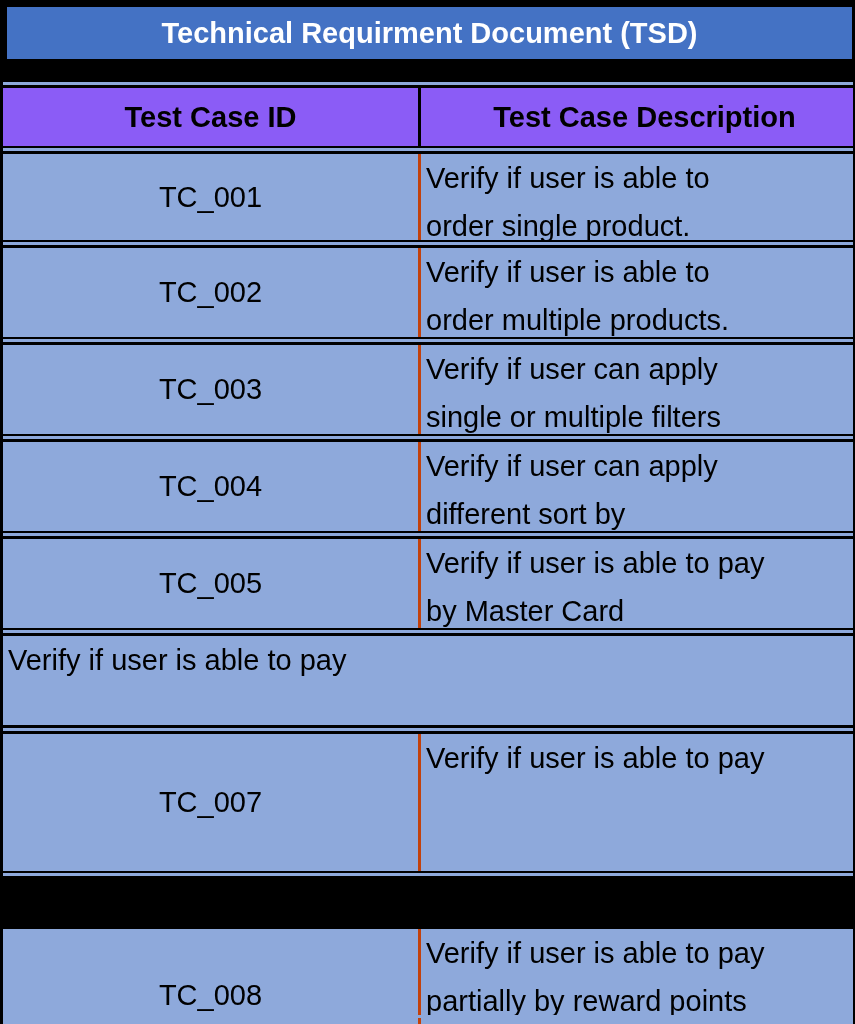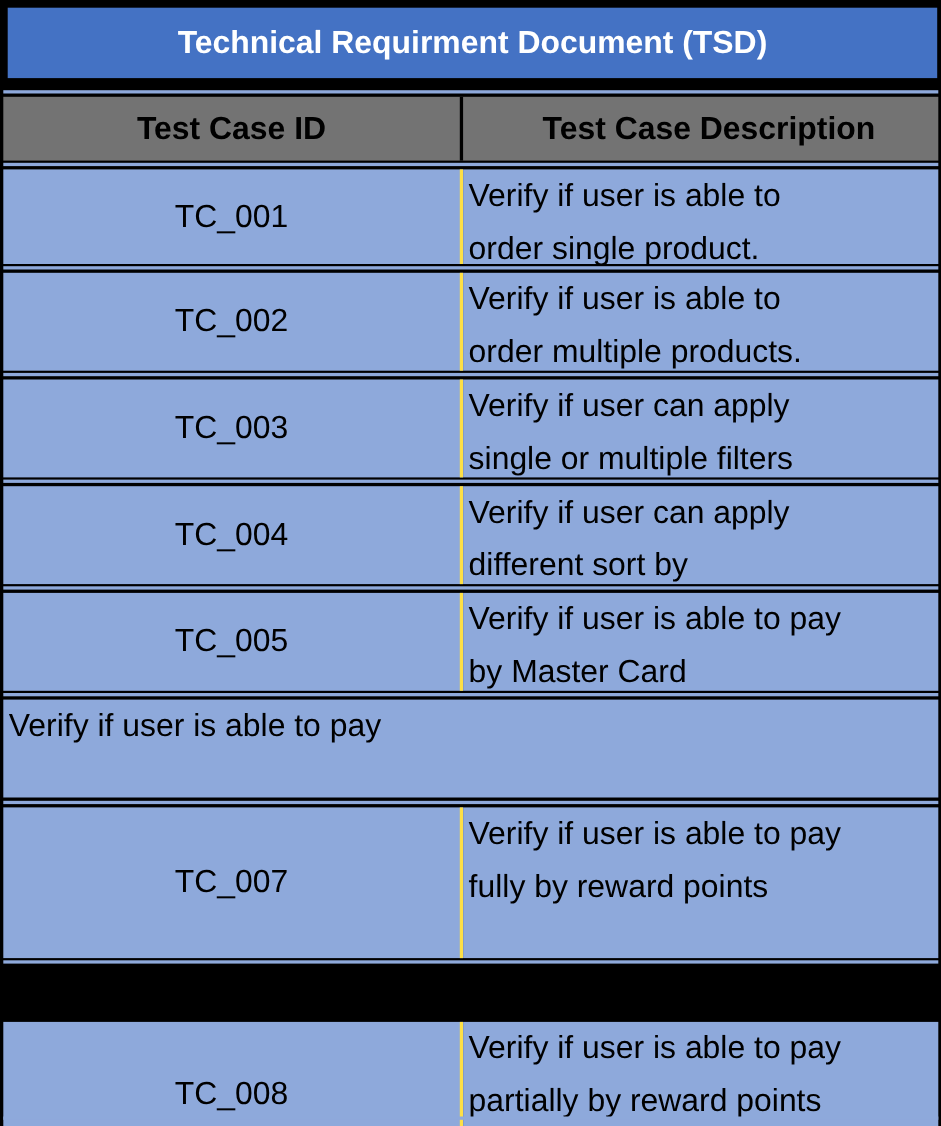--- a/index.html
+++ b/index.html
@@ -6,51 +6,51 @@
   body {
     width: 855px; height: 1024px; overflow: hidden;
     background: #000000;
     font-family: "Liberation Sans", "DejaVu Sans", sans-serif;
   }
   .doc {
     position: absolute; left: 0; top: 0; width: 855px; height: 1024px;
     background: #000000;
   }
   .title-bar {
-    position: absolute; left: 7px; top: 7px; width: 845px; height: 64px;
+    position: absolute; left: 7px; top: 7px; width: 845px; height: 52px;
     background: #4472C4;
     display: flex; align-items: center; justify-content: center;
     color: #FFFFFF; font-weight: bold; font-size: 29px;
     letter-spacing: 0px;
   }
   .sep {
     position: absolute; left: 3px; width: 850px; height: 3px;
     background: #8EA9DB;
   }
   .head-row {
     position: absolute; left: 3px; top: 88px; width: 850px; height: 58px;
     display: flex;
   }
   .head-cell {
-    background: #737373; height: 100%;
+    background: #8b5cf6; height: 100%;
     display: flex; align-items: center; justify-content: center;
     font-weight: bold; font-size: 29px; color: #000000;
     box-sizing: border-box;
   }
   .head-cell.id { width: 418px; border-right: 3px solid #000; }
   .head-cell.desc { flex: 1; padding-left: 15px; }
   .row {
     position: absolute; left: 3px; width: 850px; display: flex;
   }
   .cell {
     background: #8EA9DB; height: 100%; box-sizing: border-box;
     color: #000; font-size: 29px;
   }
   .cell.id {
-    width: 418px; border-right: 3px solid #fde047;
+    width: 418px; border-right: 3px solid #c2410c;
     display: flex; align-items: center; justify-content: center;
   }
   .cell.desc {
     flex: 1; padding-left: 5px;
     display: flex; flex-direction: column; 
     line-height: 48px; padding-bottom: 2px;
   }
   .cell.desc span { display: block; white-space: nowrap; }
 </style>
 </head>
@@ -118,21 +118,20 @@
     <div class="cell desc">
       <span>Verify if user is able to pay</span>
     </div>
   </div>
   <div class="sep" style="top:728px;"></div>
 
   <div class="row" style="top:734px;height:137px;">
     <div class="cell id">TC_007</div>
     <div class="cell desc">
       <span>Verify if user is able to pay</span>
-      <span>fully by reward points</span>
     </div>
   </div>
   <div class="sep" style="top:873px;"></div>
 
   <div class="row" style="top:929px;height:133px;">
     <div class="cell id">TC_008</div>
     <div class="cell desc">
       <span>Verify if user is able to pay</span>
       <span>partially by reward points</span>
     </div>

